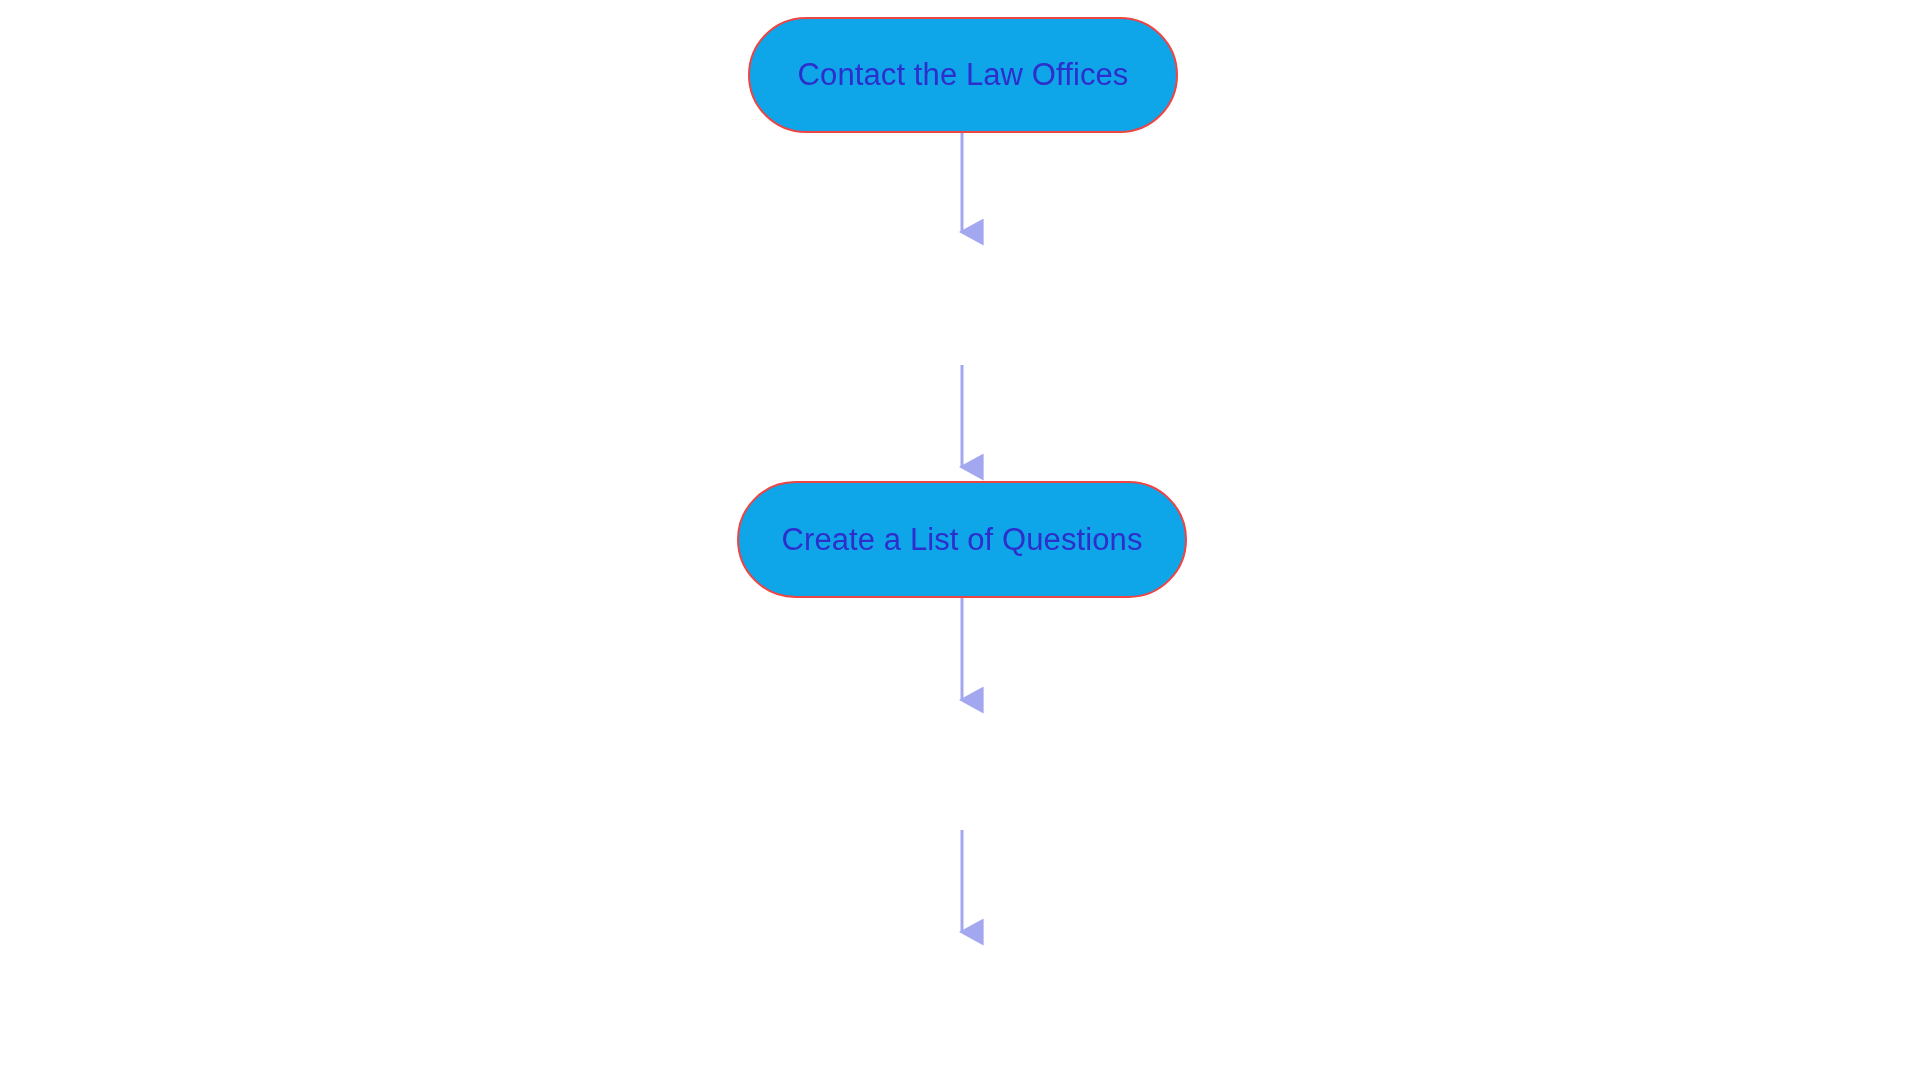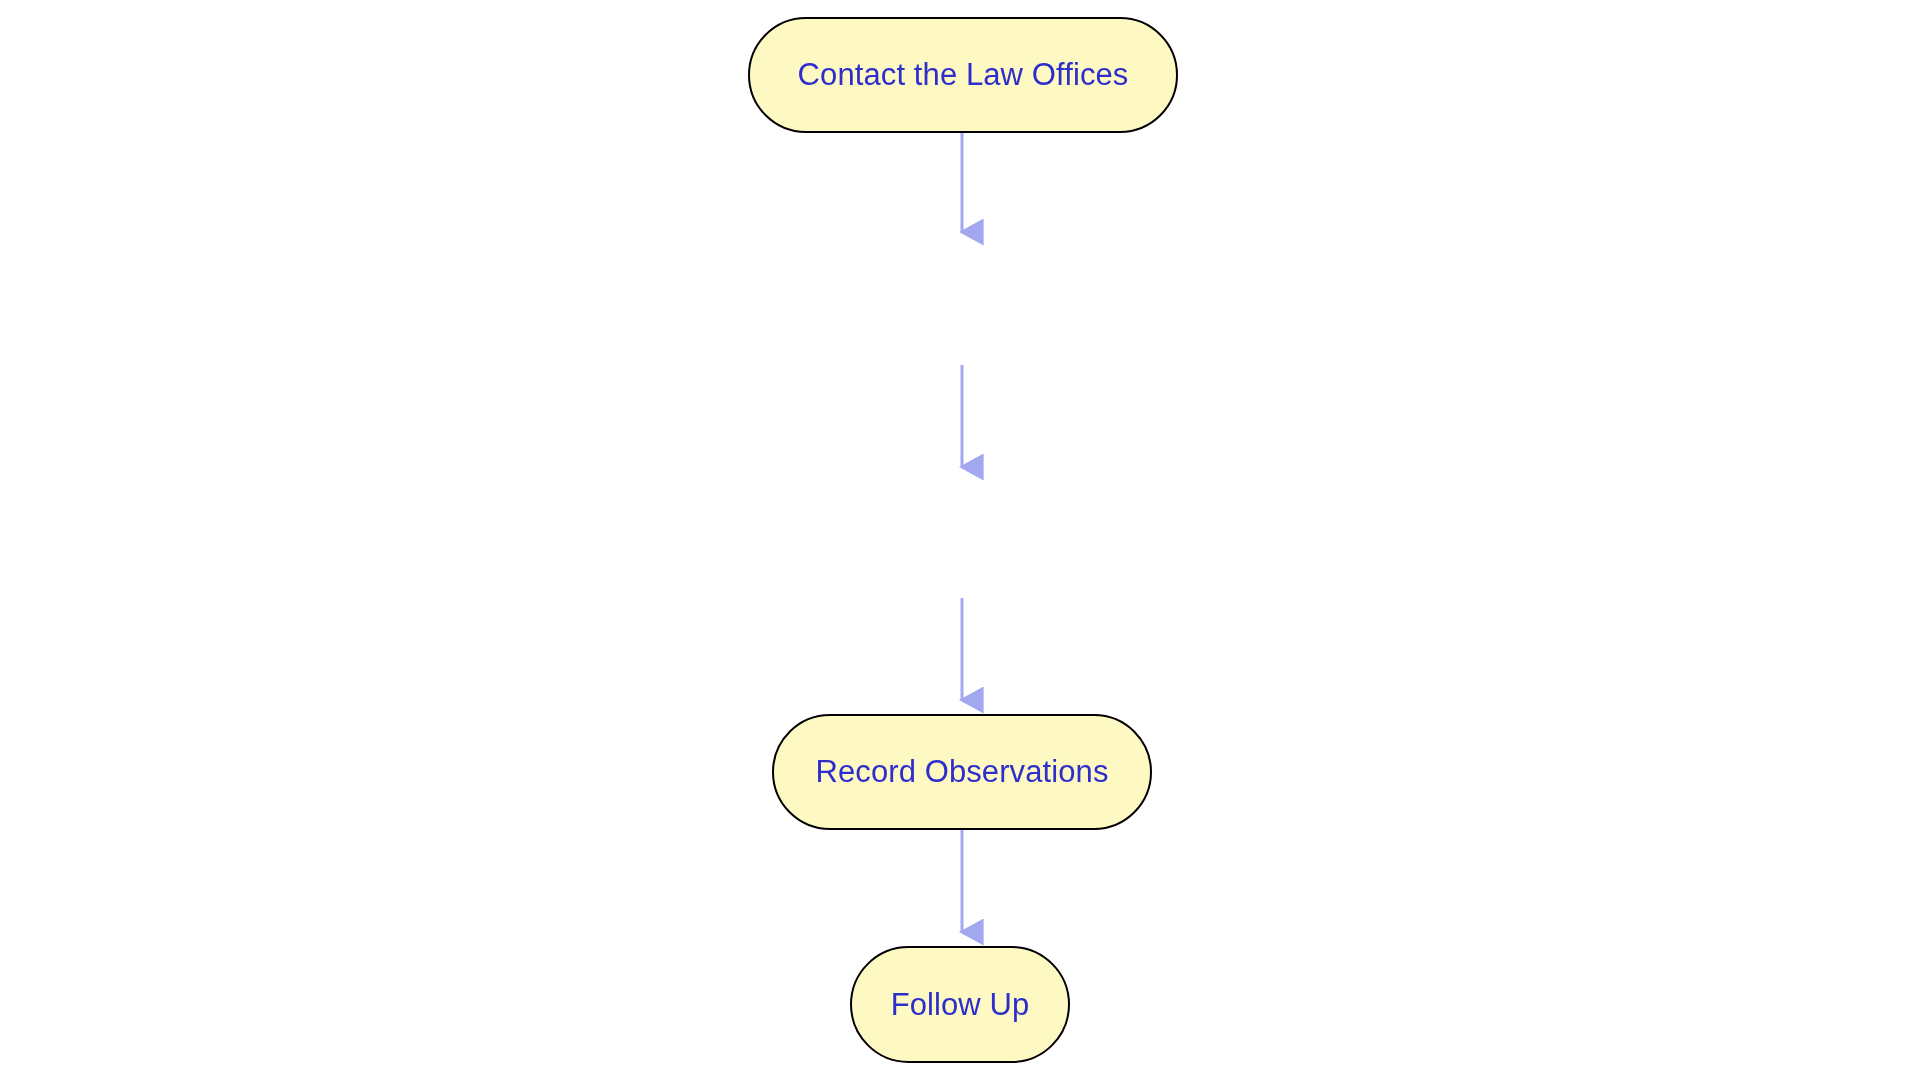--- a/index.html
+++ b/index.html
@@ -33,22 +33,22 @@
     top: 0;
     width: 1920px;
     height: 1083px;
   }
   .flow-node {
     position: absolute;
     box-sizing: border-box;
     display: flex;
     align-items: center;
     justify-content: center;
-    background: #fef9c3;
-    border: 2px solid #000000;
+    background: #0ea5e9;
+    border: 2px solid #ef4444;
     border-radius: 9999px;
     -webkit-font-smoothing: antialiased;
   }
   .flow-node-label {
     color: #2e2ecc;
     font-family: "Liberation Sans", sans-serif;
     font-size: 31px;
     font-weight: 400;
     line-height: 1.15;
     letter-spacing: 0.1px;
@@ -81,23 +81,20 @@
     </g>
   </svg>
 
   <div id="node-layer">
 
     <div class="flow-node" style="left:748px; top:17px; width:430px; height:116px;">
       <span class="flow-node-label">Contact the Law Offices</span>
     </div>
 
 
-
-    <div class="flow-node" style="left:772px; top:714px; width:380px; height:116px;">
-      <span class="flow-node-label">Record Observations</span>
+    <div class="flow-node" style="left:737px; top:481px; width:450px; height:117px;">
+      <span class="flow-node-label">Create a List of Questions</span>
     </div>
 
-    <div class="flow-node" style="left:850px; top:946px; width:220px; height:117px;">
-      <span class="flow-node-label">Follow Up</span>
-    </div>
+
 
   </div>
 </div>
 
 </body></html>

